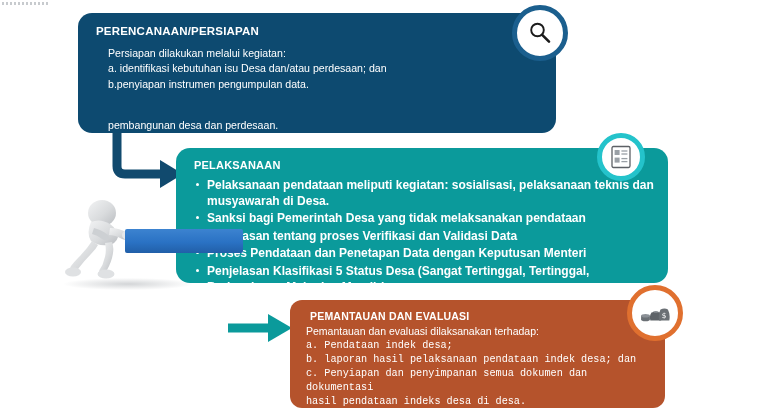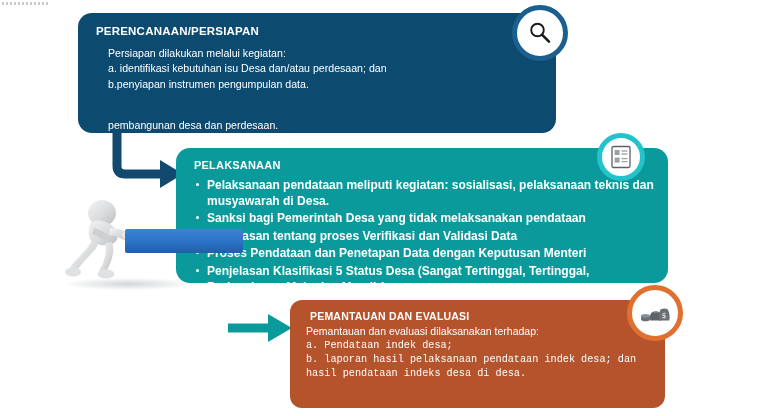--- a/index.html
+++ b/index.html
@@ -139,20 +139,21 @@
     </ul>
   </div>
 
   <div class="card" id="card-monitoring">
     <div class="card-title">PEMANTAUAN DAN EVALUASI</div>
     <div class="body-text">
       <div>Pemantauan dan evaluasi  dilaksanakan terhadap:</div>
       <ol class="letters">
         <li>a.  Pendataan indek desa;</li>
         <li>b.  laporan hasil pelaksanaan pendataan indek desa; dan</li>
+        <li>c.  Penyiapan dan penyimpanan semua dokumen dan dokumentasi</li>
         <li>hasil pendataan indeks desa di desa.</li>
       </ol>
     </div>
   </div>
 
   <div class="badge" id="badge-search">
     <svg width="26" height="26" viewBox="0 0 26 26" xmlns="http://www.w3.org/2000/svg">
       <circle cx="10.5" cy="10" r="6.3" fill="none" stroke="#1b1b1b" stroke-width="1.9"></circle>
       <line x1="15.2" y1="14.8" x2="22" y2="21.6" stroke="#1b1b1b" stroke-width="2.6" stroke-linecap="round"></line>
     </svg>

